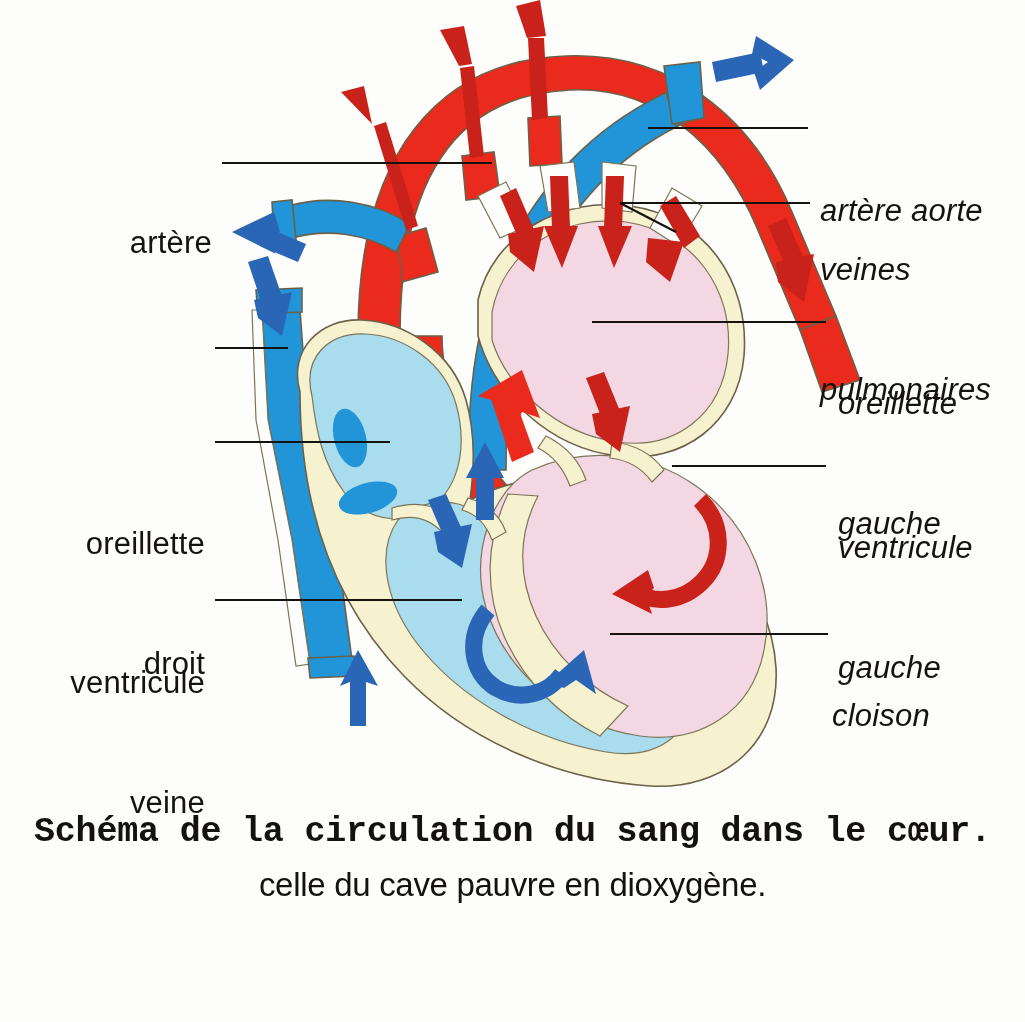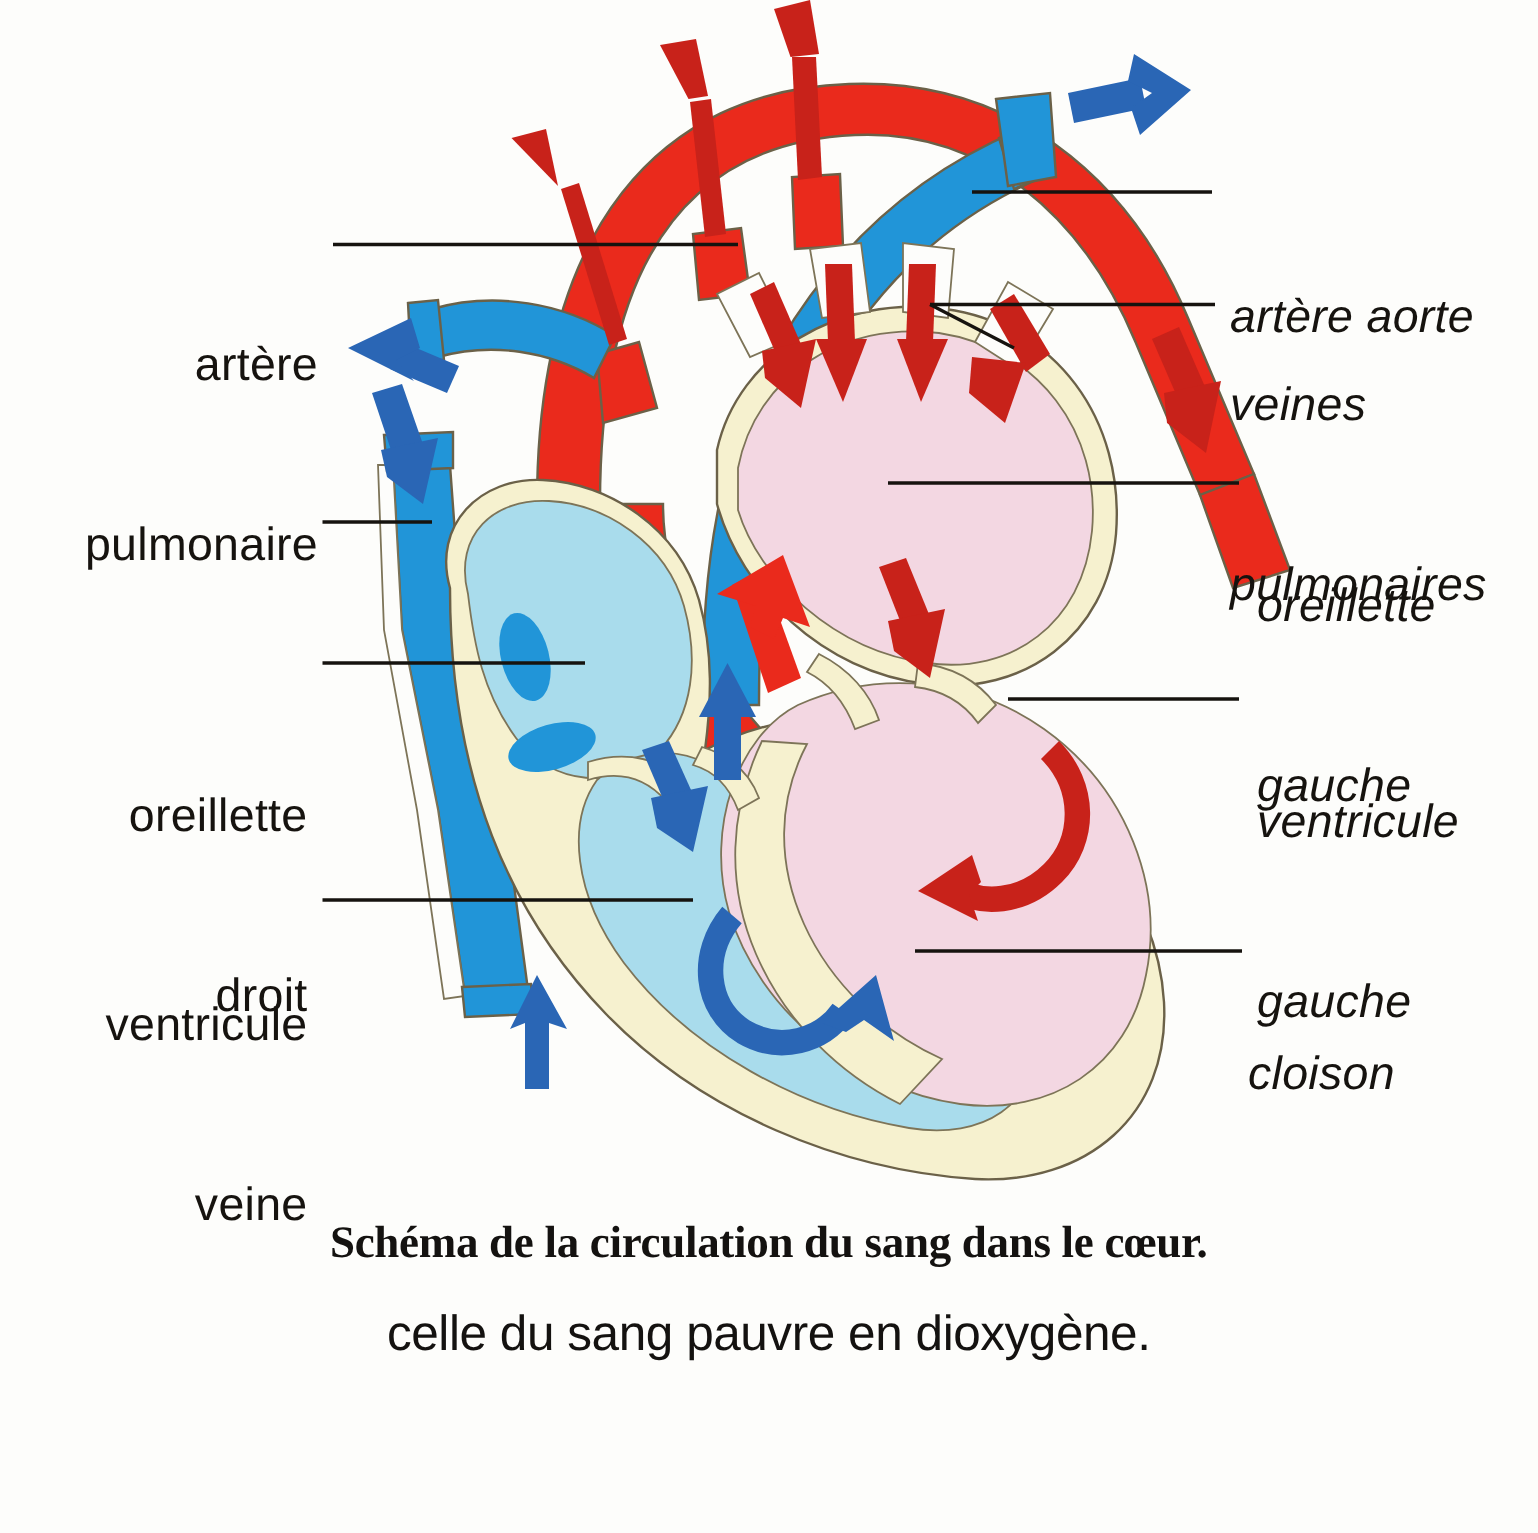--- a/index.html
+++ b/index.html
@@ -27,25 +27,25 @@
   .lbl.r{text-align:right;}
   .lbl.l{text-align:left;font-style:italic;}
 
   .caption{
     position:absolute;
     left:0;top:812px;width:1025px;
     text-align:center;
     color:#141210;
   }
   .cap-title{
-    font-family:Liberation Serif, serif;
+    font-family:Liberation Mono, monospace;
     font-weight:bold;
-    font-size:30px;
+    font-size:35px;
     letter-spacing:-0.2px;
-    margin-bottom:20px;
+    margin-bottom:10px;
   }
   .cap-line{
     font-family:"Liberation Sans", sans-serif;
     font-size:33px;
     letter-spacing:-0.3px;
     line-height:1.42;
   }
 </style>
 </head>
 <body style="background: rgb(253, 253, 251);">
@@ -256,21 +256,20 @@
       <line x1="620" y1="203" x2="810" y2="203"></line>
       <line x1="620" y1="203" x2="676" y2="232"></line>
       <line x1="592" y1="322" x2="826" y2="322"></line>
       <line x1="672" y1="466" x2="826" y2="466"></line>
       <line x1="610" y1="634" x2="828" y2="634"></line>
     </g>
   </svg>
 
   <div class="lbl r" style="left:0;top:142px;width:212px;">
     <div>artère</div>
-    <div>pulmonaire</div>
   </div>
 
 
   <div class="lbl r" style="left:0;top:443px;width:205px;">
     <div>oreillette</div>
     <div>droit</div>
   </div>
 
   <div class="lbl r" style="left:0;top:582px;width:205px;">
     <div>ventricule</div>
@@ -295,16 +294,16 @@
     <div>ventricule</div>
     <div>gauche</div>
   </div>
 
   <div class="lbl l" style="left:832px;top:615px;width:200px;">
     <div>cloison</div>
   </div>
 
   <div class="caption">
     <div class="cap-title">Schéma de la circulation du sang dans le cœur.</div>
-    <div class="cap-line">celle du sang pauvre en dioxygène.</div>
+    <div class="cap-line">celle du cave pauvre en dioxygène.</div>
   </div>
 
 </div>
 
 </body></html>

